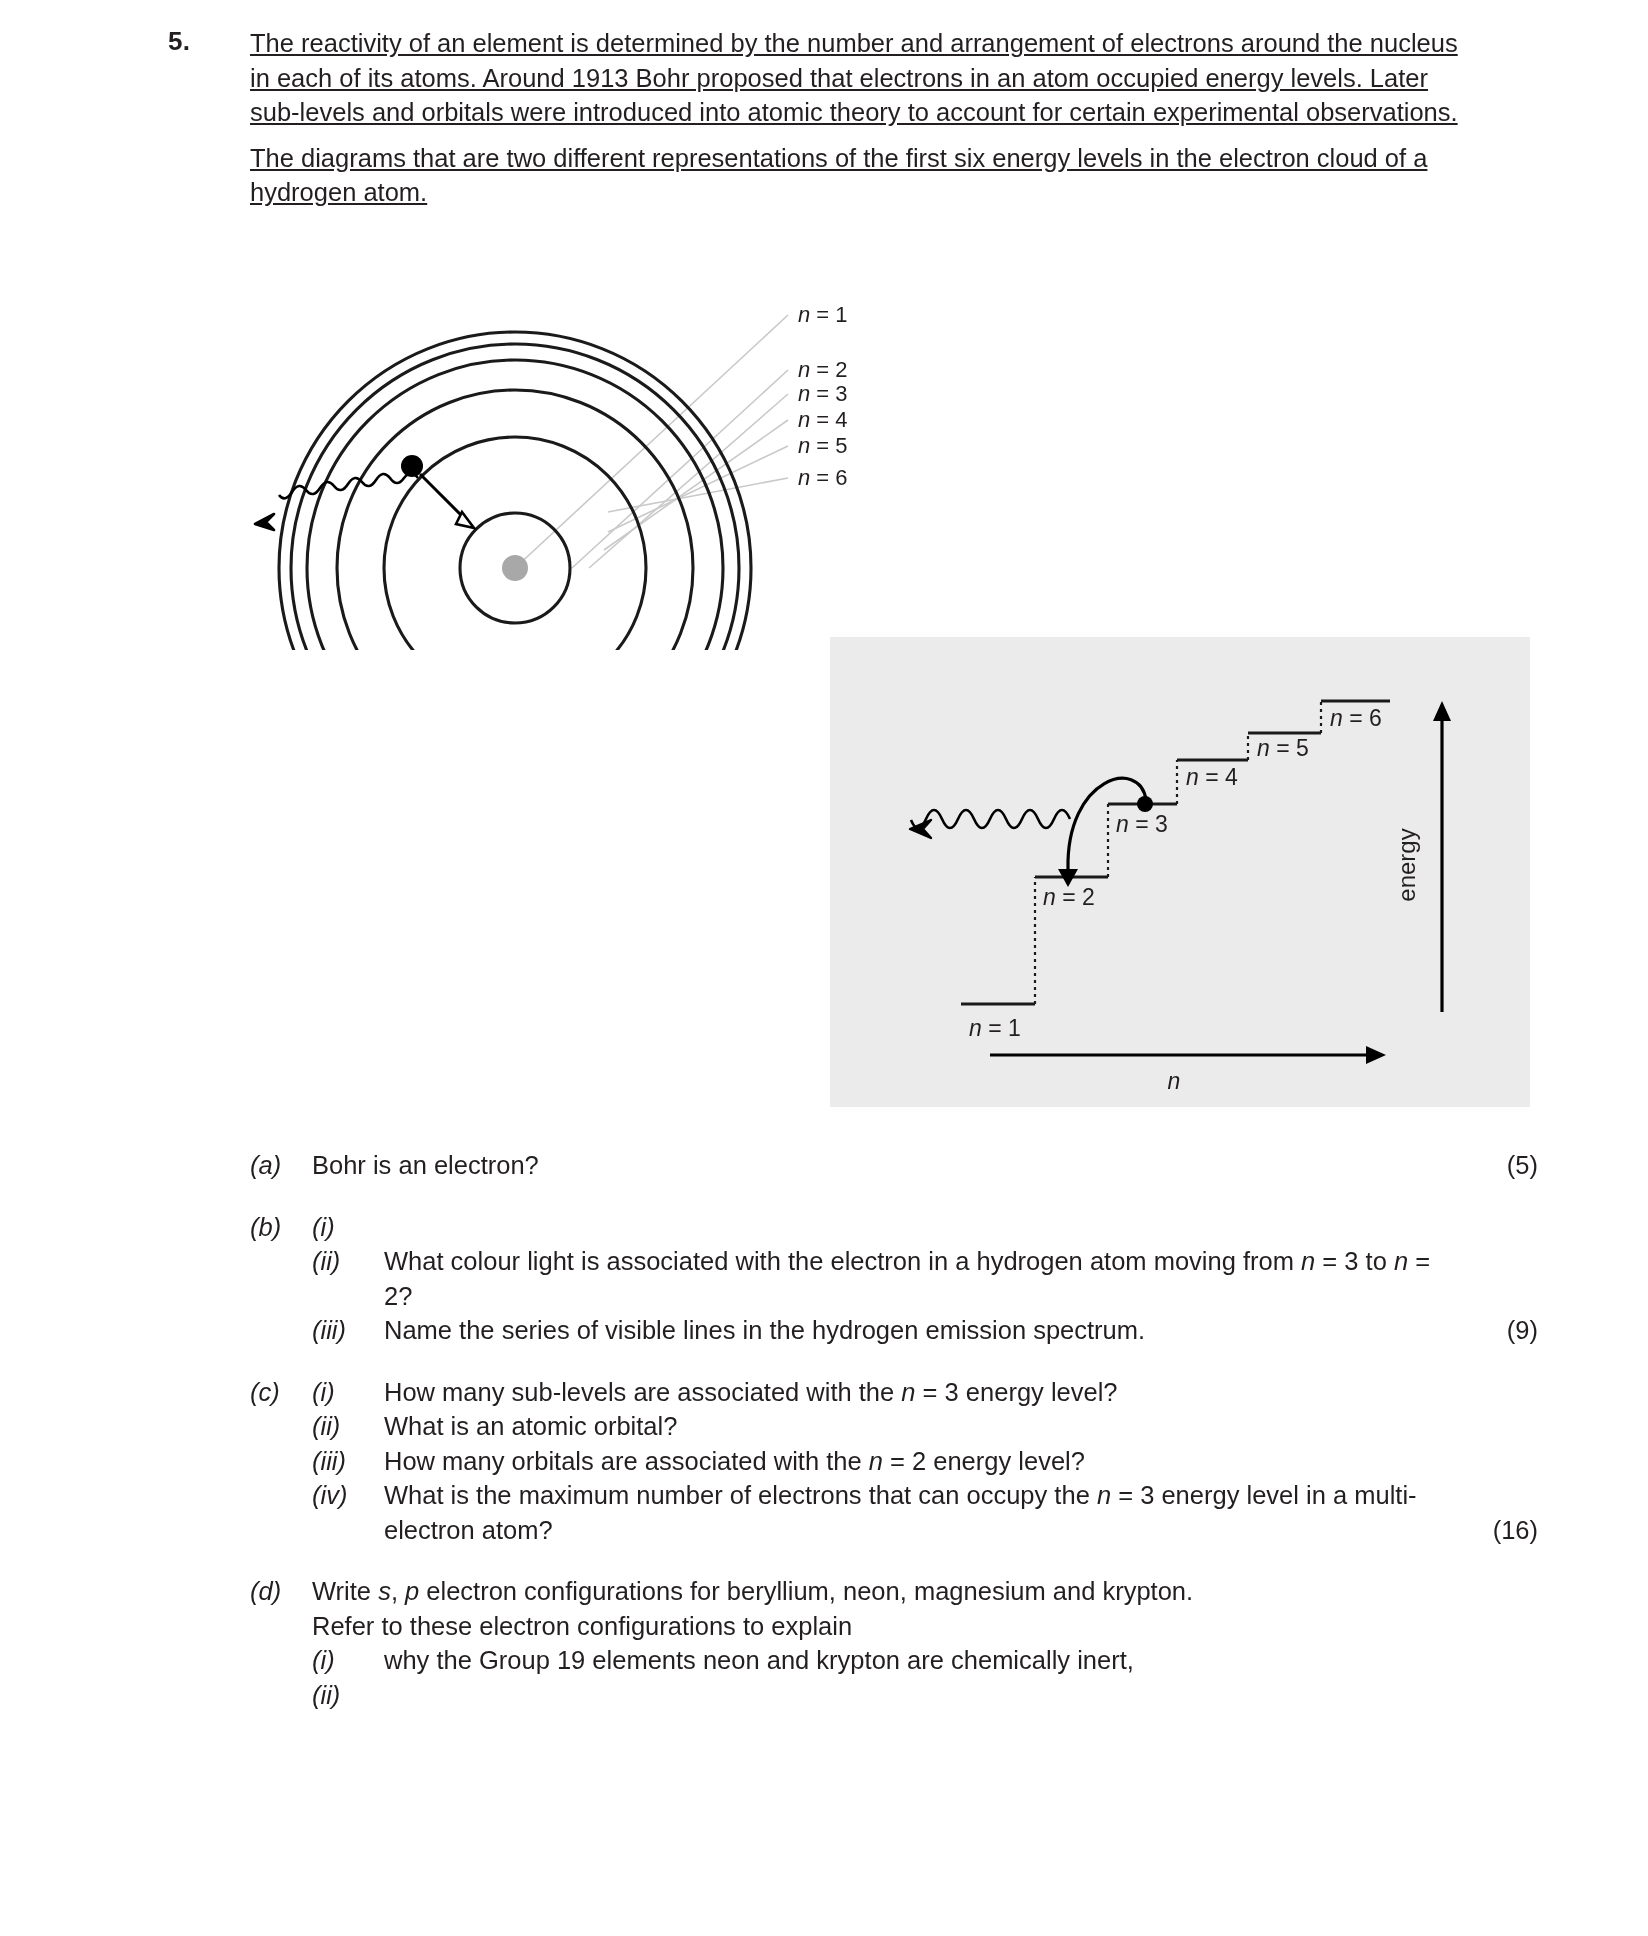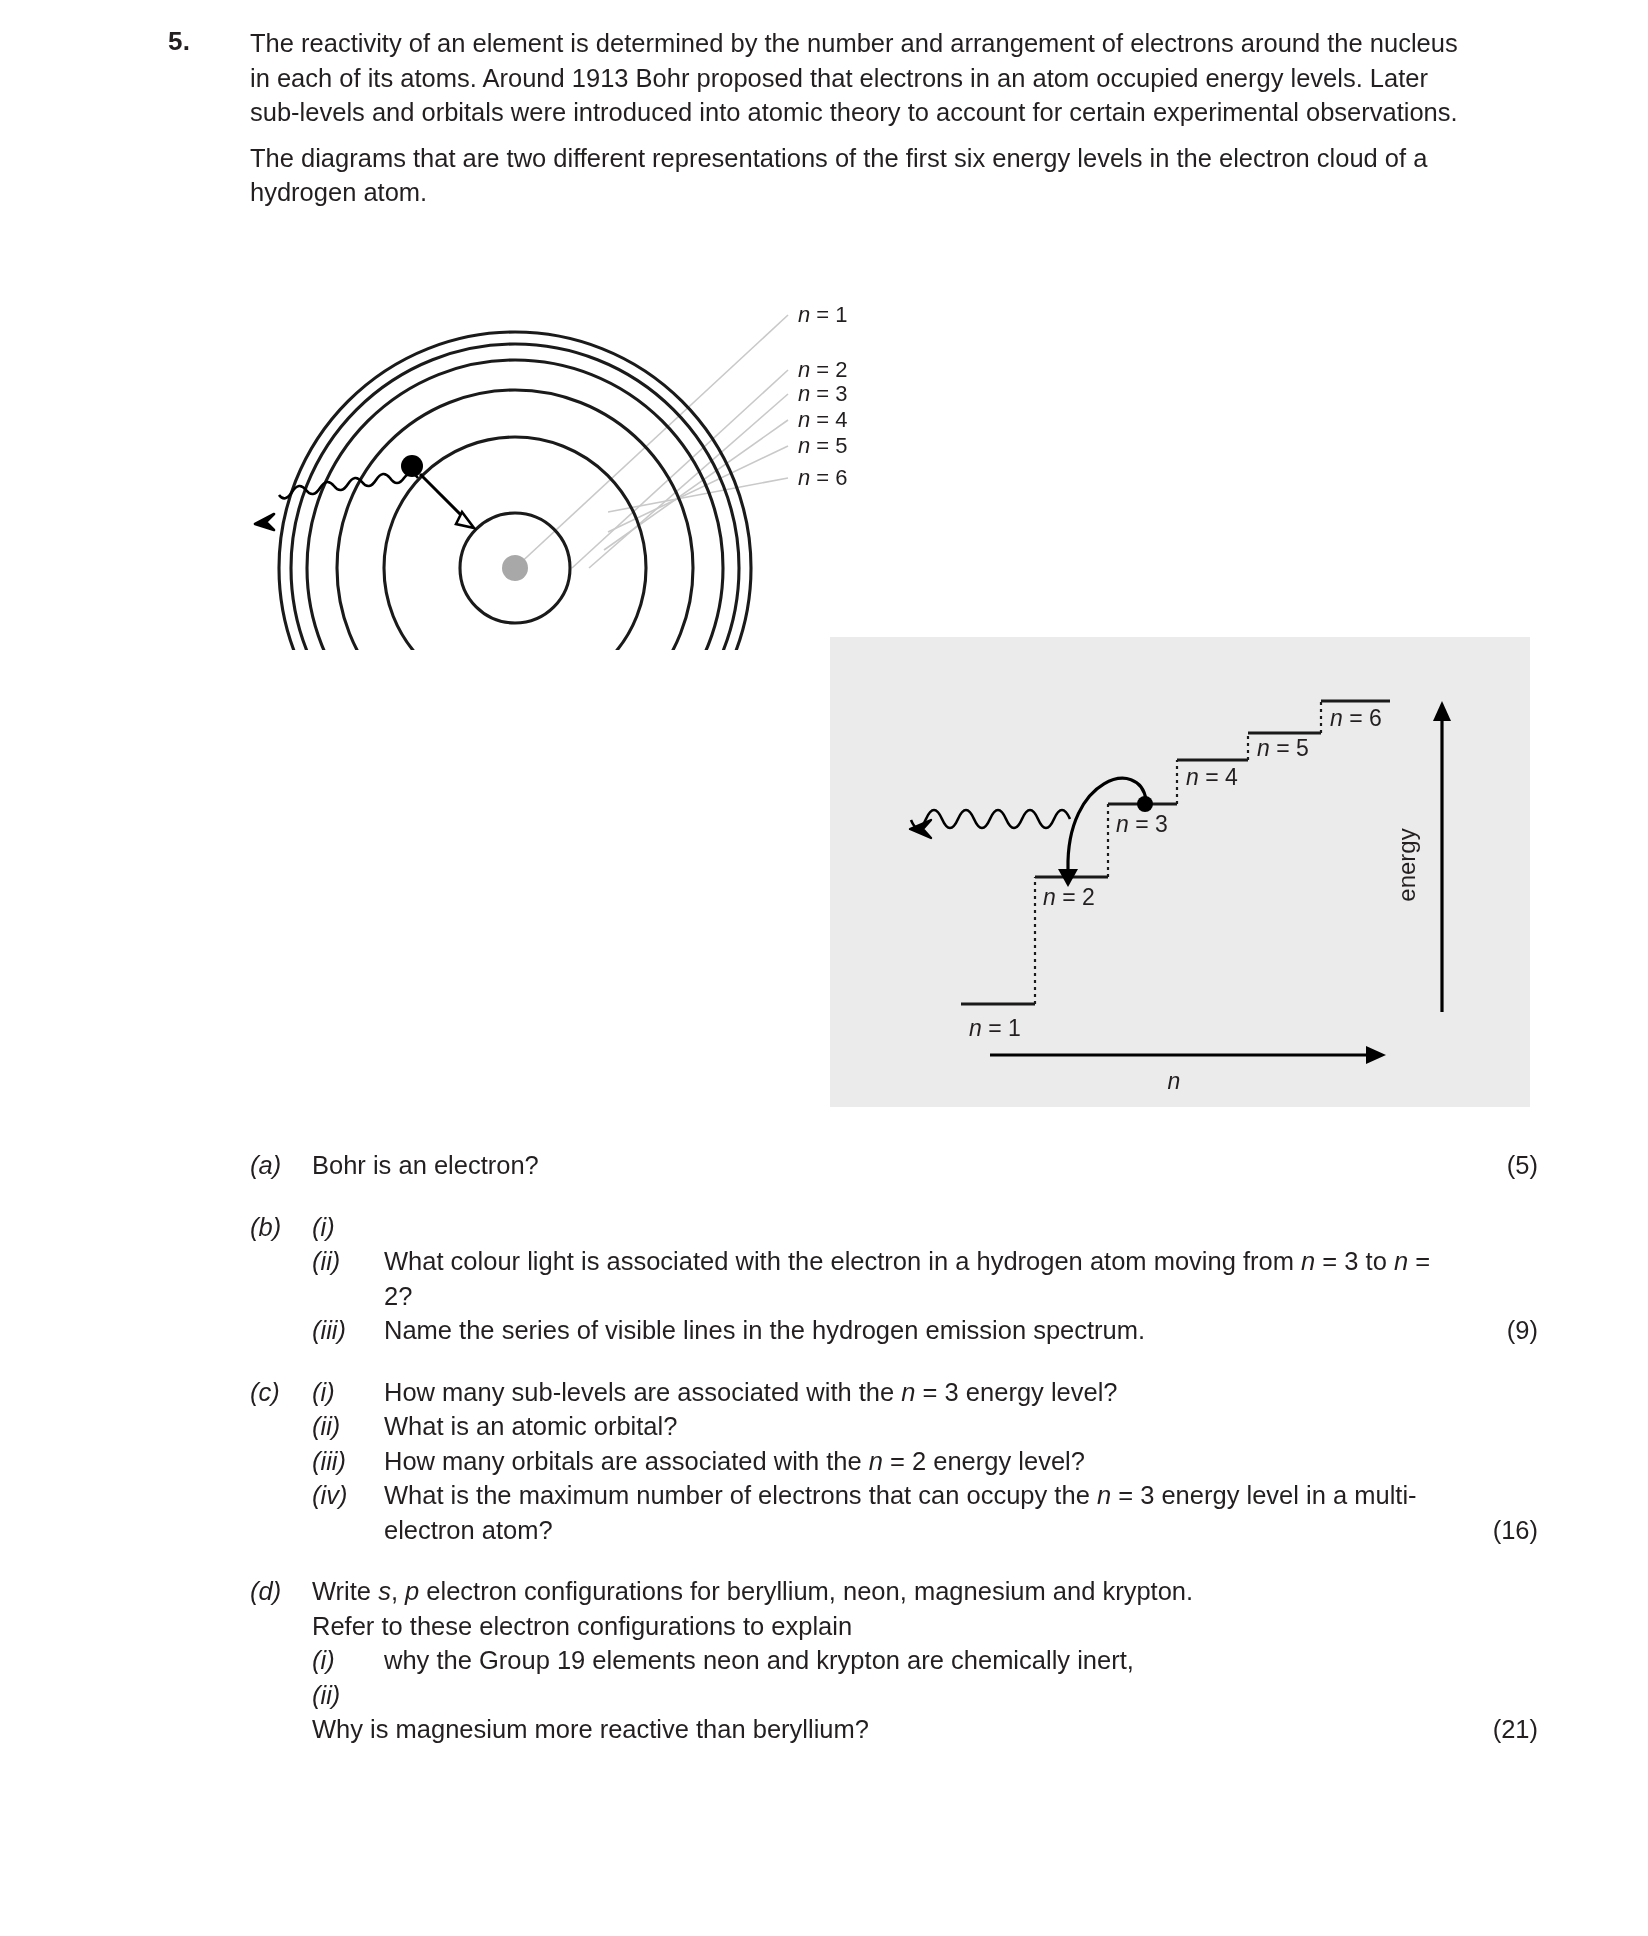--- a/index.html
+++ b/index.html
@@ -27,21 +27,21 @@
   }
   .intro {
     position: absolute;
     left: 250px;
     top: 26px;
     width: 1215px;
     font-size: 25.5px;
     line-height: 34.5px;
     text-align: left;
   }
-  .intro p { margin: 0 0 11px 0; }
+  .intro p { margin: 0 0 11px 0; text-decoration: underline; }
 
   
   .bohr-wrap {
     position: absolute;
     left: 180px;
     top: 250px;
     width: 690px;
     height: 400px;
   }
   .bohr-svg { display: block; }
@@ -267,20 +267,15 @@
     </div>
     <div class="qrow">
       <span class="lbl-a"></span>
       <span class="lbl-r ital">(i)</span>
       <span class="qtext">why the Group 19 elements neon and krypton are chemically inert,</span>
     </div>
     <div class="qrow">
       <span class="lbl-a"></span>
       <span class="lbl-r ital">(ii)</span>
     </div>
-    <div class="qrow">
-      <span class="lbl-a"></span>
-      <span class="qtext">Why is magnesium more reactive than beryllium?</span>
-      <span class="marks">(21)</span>
-    </div>
   </div>
 
 </div>
 
 </body></html>

